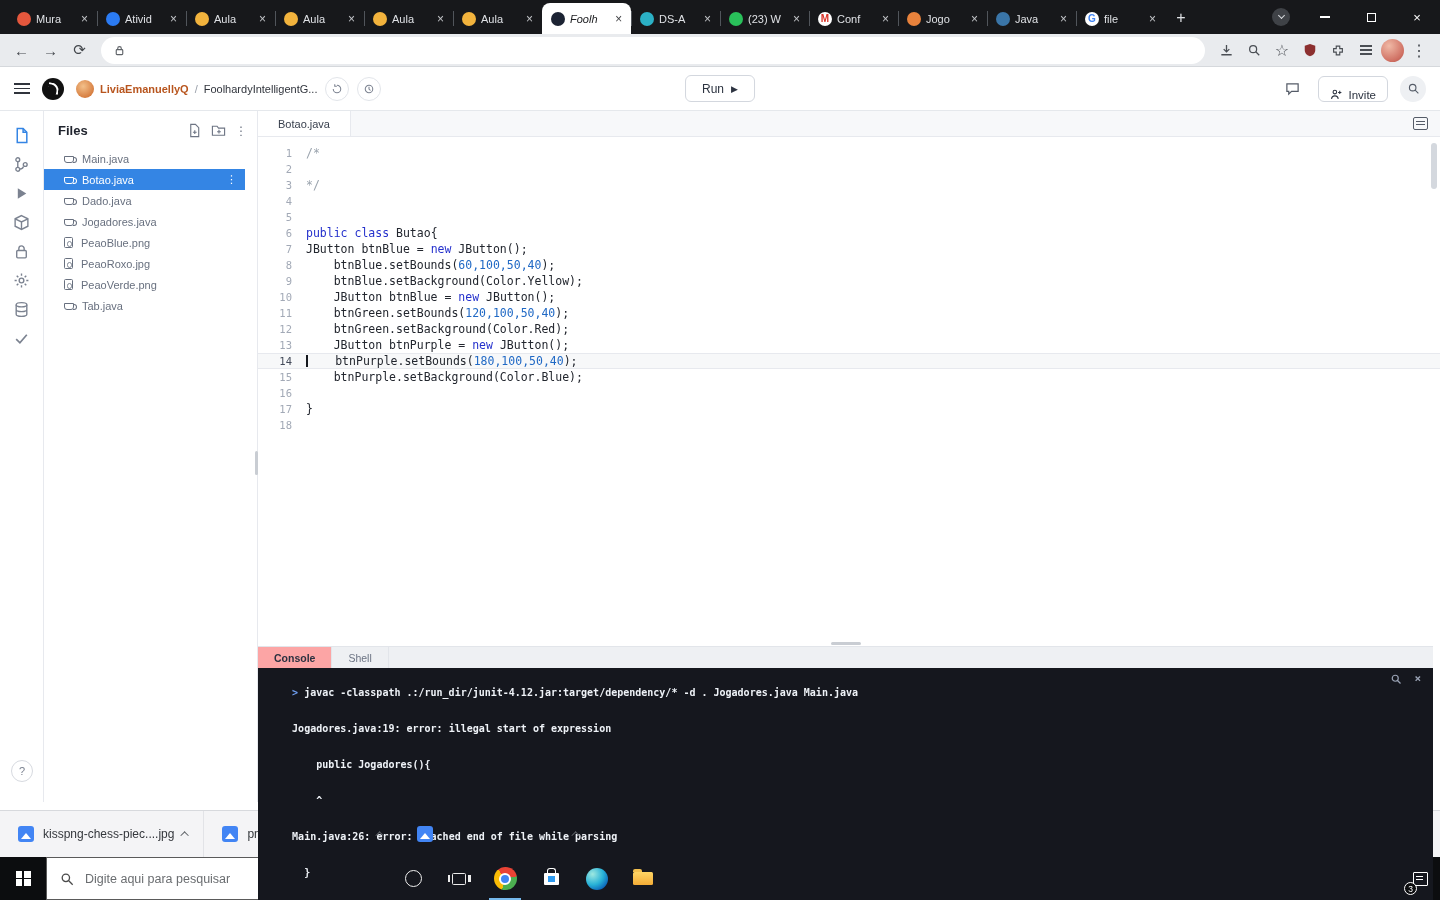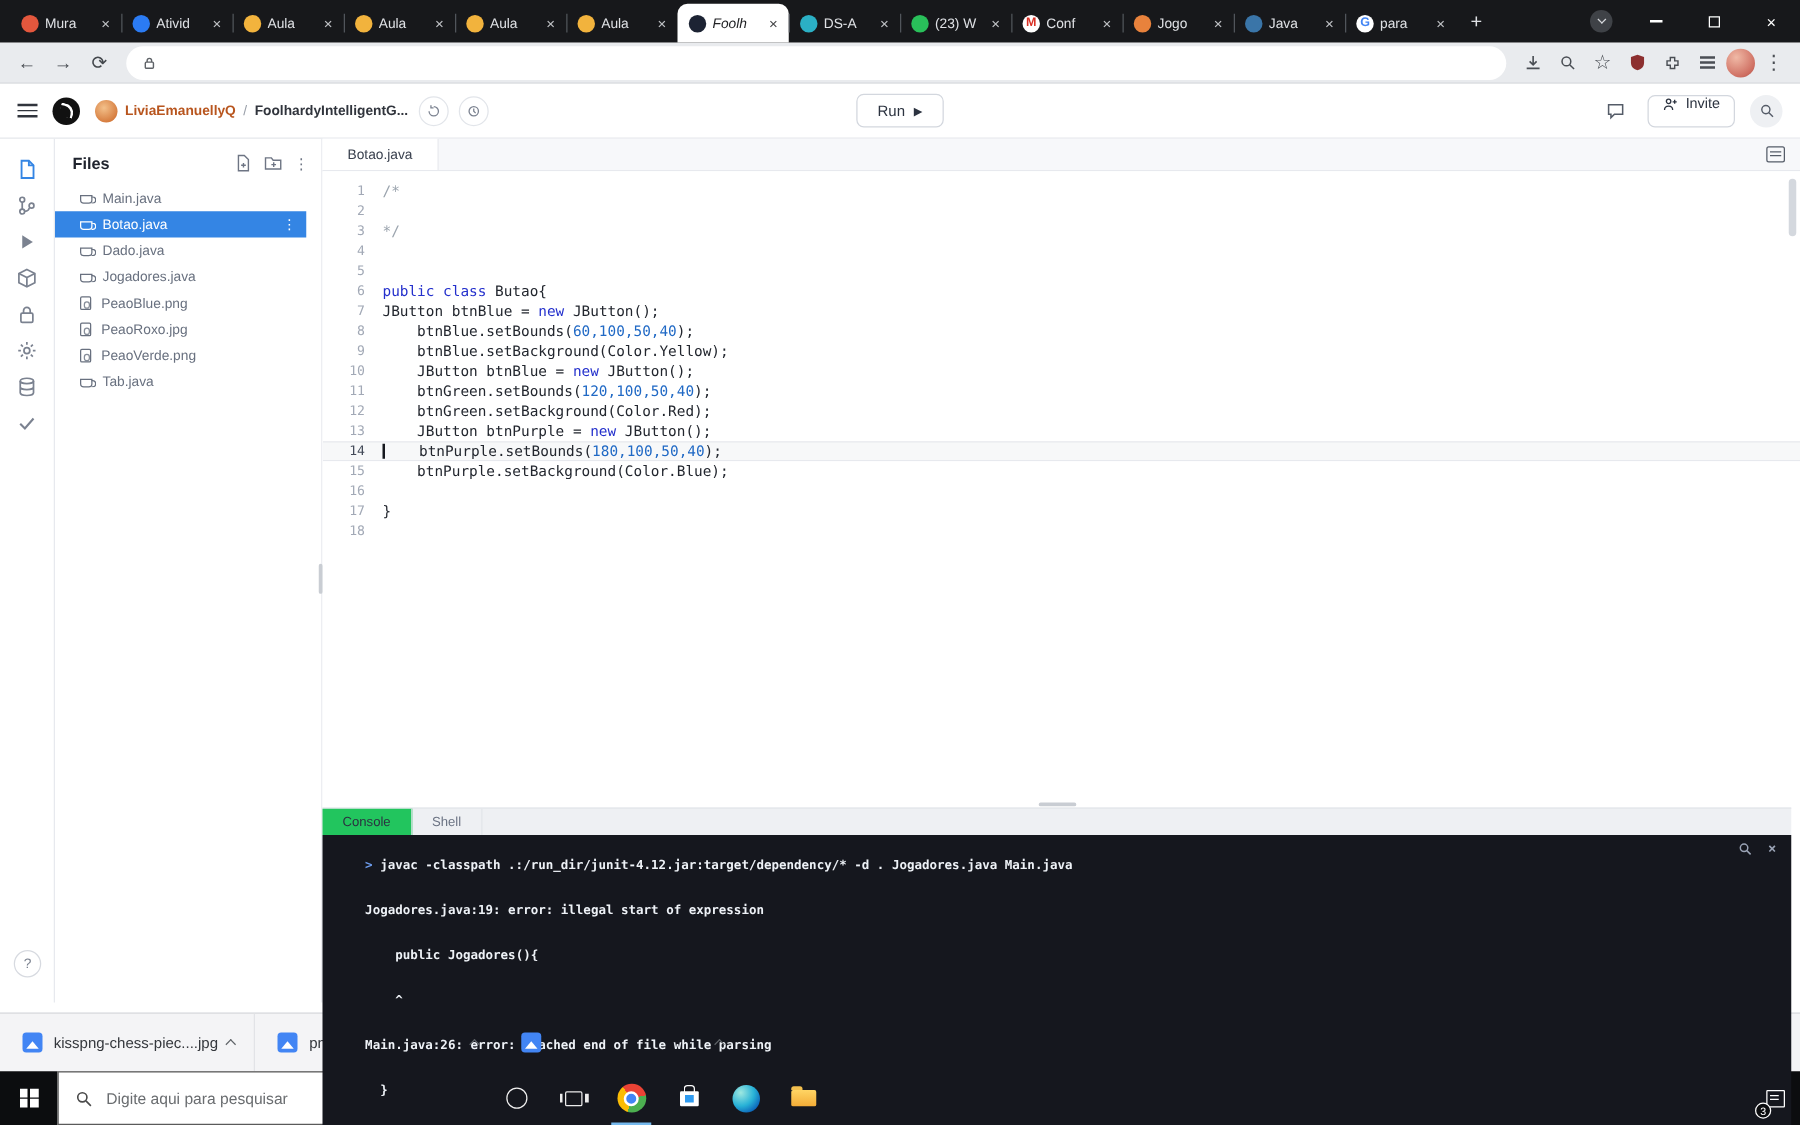--- a/index.html
+++ b/index.html
@@ -37,26 +37,26 @@
   
   .rheader { height:44px; background:#fff; border-bottom:1px solid #e5e8ec; display:flex; align-items:center; padding:0 14px; position:relative; flex:none; }
   .hamb { display:flex; flex-direction:column; gap:3px; width:16px; }
   .hamb i { height:1.8px; background:#30343c; }
   .replit-logo { width:22px; height:22px; border-radius:50%; background:#111; position:relative; margin-left:12px; }
   .replit-logo::after { content:''; position:absolute; left:6px; top:5px; width:9px; height:9px; border:2.2px solid #fff; border-left:none; border-bottom:none; border-radius:0 8px 0 0; transform:rotate(12deg); }
   .crumb { display:flex; align-items:center; gap:6px; margin-left:12px; font-size:11px; }
   .crumb-avatar { width:18px; height:18px; border-radius:50%; background:radial-gradient(circle at 40% 35%, #f3c08a, #d57a3c 75%); }
   .crumb-user { color:var(--breadcrumb_user,#b8551e); font-weight:bold; }
   .crumb-sep { color:#9aa0aa; }
-  .crumb-repl { color:#30343c;font-weight:bold; }
+  .crumb-repl { color:#30343c; }
   .ghostbtn { width:24px; height:24px; border:1px solid #e2e5ea; border-radius:50%; display:flex; align-items:center; justify-content:center; color:#7b8290; margin-left:8px; }
   .runbtn { position:absolute; left:50%; transform:translateX(-50%); top:8px; height:27px; padding:0 16px; border:1px solid #d3d7de; border-radius:6px; background:#fff; display:flex; align-items:center; gap:7px; font-size:12px; color:#2c3340; }
   .runbtn .play { font-size:9px; color:#2c3340; }
   .rh-right { margin-left:auto; display:flex; align-items:center; gap:12px; }
-  .invitebtn { height:26px; border:1px solid #d3d7de; border-radius:6px; padding:0 11px; display:flex; align-items:flex-start; gap:6px; font-size:11.5px; color:#2c3340; background:#fff; }
+  .invitebtn { height:26px; border:1px solid #d3d7de; border-radius:6px; padding:0 11px; display:flex; align-items:flex-end; gap:6px; font-size:11.5px; color:#2c3340; background:#fff; }
   .circlebtn { width:26px; height:26px; border-radius:50%; background:#eef0f3; display:flex; align-items:center; justify-content:center; color:#555c68; }
 
   
   .workspace { flex:1; display:flex; min-height:0; position:relative; }
   .panel-handle { position:absolute; left:255px; top:340px; width:3px; height:24px; background:#c9cdd3; border-radius:2px; z-index:3; }
 
   .rail { width:44px; flex:none; border-right:1px solid #e7e9ee; display:flex; flex-direction:column; align-items:center; padding-top:16px; gap:12px; position:relative; }
   .ric { width:17px; height:17px; color:#7b8290; }
   .ric svg { width:100%; height:100%; }
   .ric.active { color:#3485e4; }
@@ -93,21 +93,21 @@
   .tok.kw { color:var(--kw,#2430cc); }
   .tok.num { color:var(--num,#2069c5); }
   .tok.comment { color:var(--comment,#9aa3ad); }
   .tok.plain { color:#22262e; }
   .vthumb { position:absolute; right:3px; top:6px; width:6px; height:46px; background:#d4d8de; border-radius:3px; }
 
   .console { height:156px; flex:none; display:flex; flex-direction:column; position:relative; margin-right:7px; }
   .console-handle { position:absolute; top:-4px; left:50%; transform:translateX(-50%); width:30px; height:3px; background:#c9cdd3; border-radius:2px; }
   .ctabs { height:22px; background:#eef0f3; border-top:1px solid #e2e5ea; display:flex; align-items:stretch; flex:none; }
   .ctab { padding:0 16px; font-size:10.5px; display:flex; align-items:center; color:#6b7383; border-right:1px solid #e2e5ea; }
-  .ctab.active { background:#22c55e; color:#2b3140; font-weight:normal; }
+  .ctab.active { background:#fca5a5; color:#2b3140; font-weight:bold; }
   .cbody { flex:1; background:var(--console_bg,#15171e); color:#eef2f7; font-family:"DejaVu Sans Mono", monospace; font-size:10px; font-weight:bold; padding:7px 10px; line-height:12px; position:relative; }
   .cline { white-space:pre; }
   .cline .p { color:#6d9ced; margin-right:6px; }
   .cicons { position:absolute; top:5px; right:12px; display:flex; gap:12px; color:#9aa3b5; align-items:center; }
   .cicons svg { width:12px; height:12px; }
   .cicons .cx { font-size:11px; }
 
   
   .gapwhite { height:8px; background:#fff; flex:none; }
   .dlbar { height:47px; background:#f4f4f6; border-top:1px solid #d7d9dd; display:flex; align-items:center; flex:none; padding-right:8px; }
@@ -221,21 +221,21 @@
     <span class="lbl">Jogo</span>
     <span class="x">×</span>
   </div>
         <div class="tab">
     <span class="fav" style="background: rgb(58, 117, 168);"></span>
     <span class="lbl">Java</span>
     <span class="x">×</span>
   </div>
         <div class="tab">
     <span class="fav" style="background: rgb(255, 255, 255); color: rgb(66, 133, 244);">G</span>
-    <span class="lbl">para</span>
+    <span class="lbl">file</span>
     <span class="x">×</span>
   </div>
       </div>
     <div class="newtab">+</div>
     <div class="tabsearch">
         <span class="chev down"></span>
       </div>
     <div class="wincontrols">
       <div class="winbtn">
           <span class="minbar"></span>

